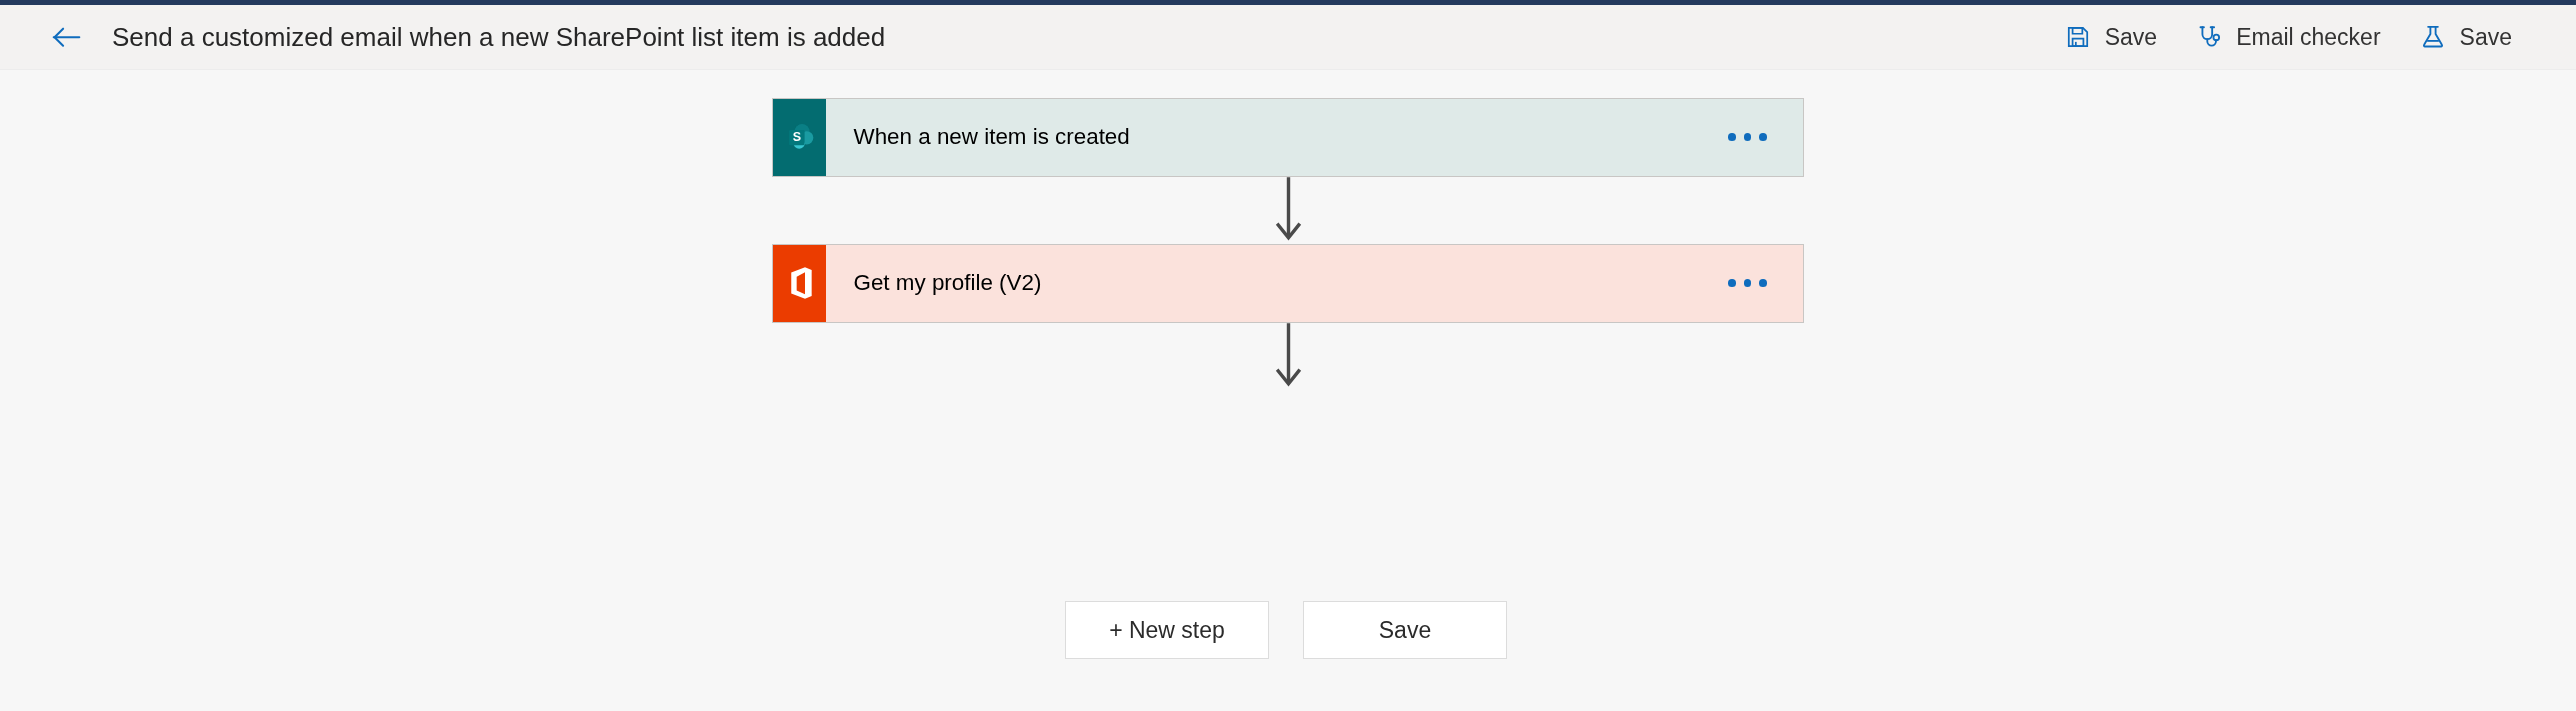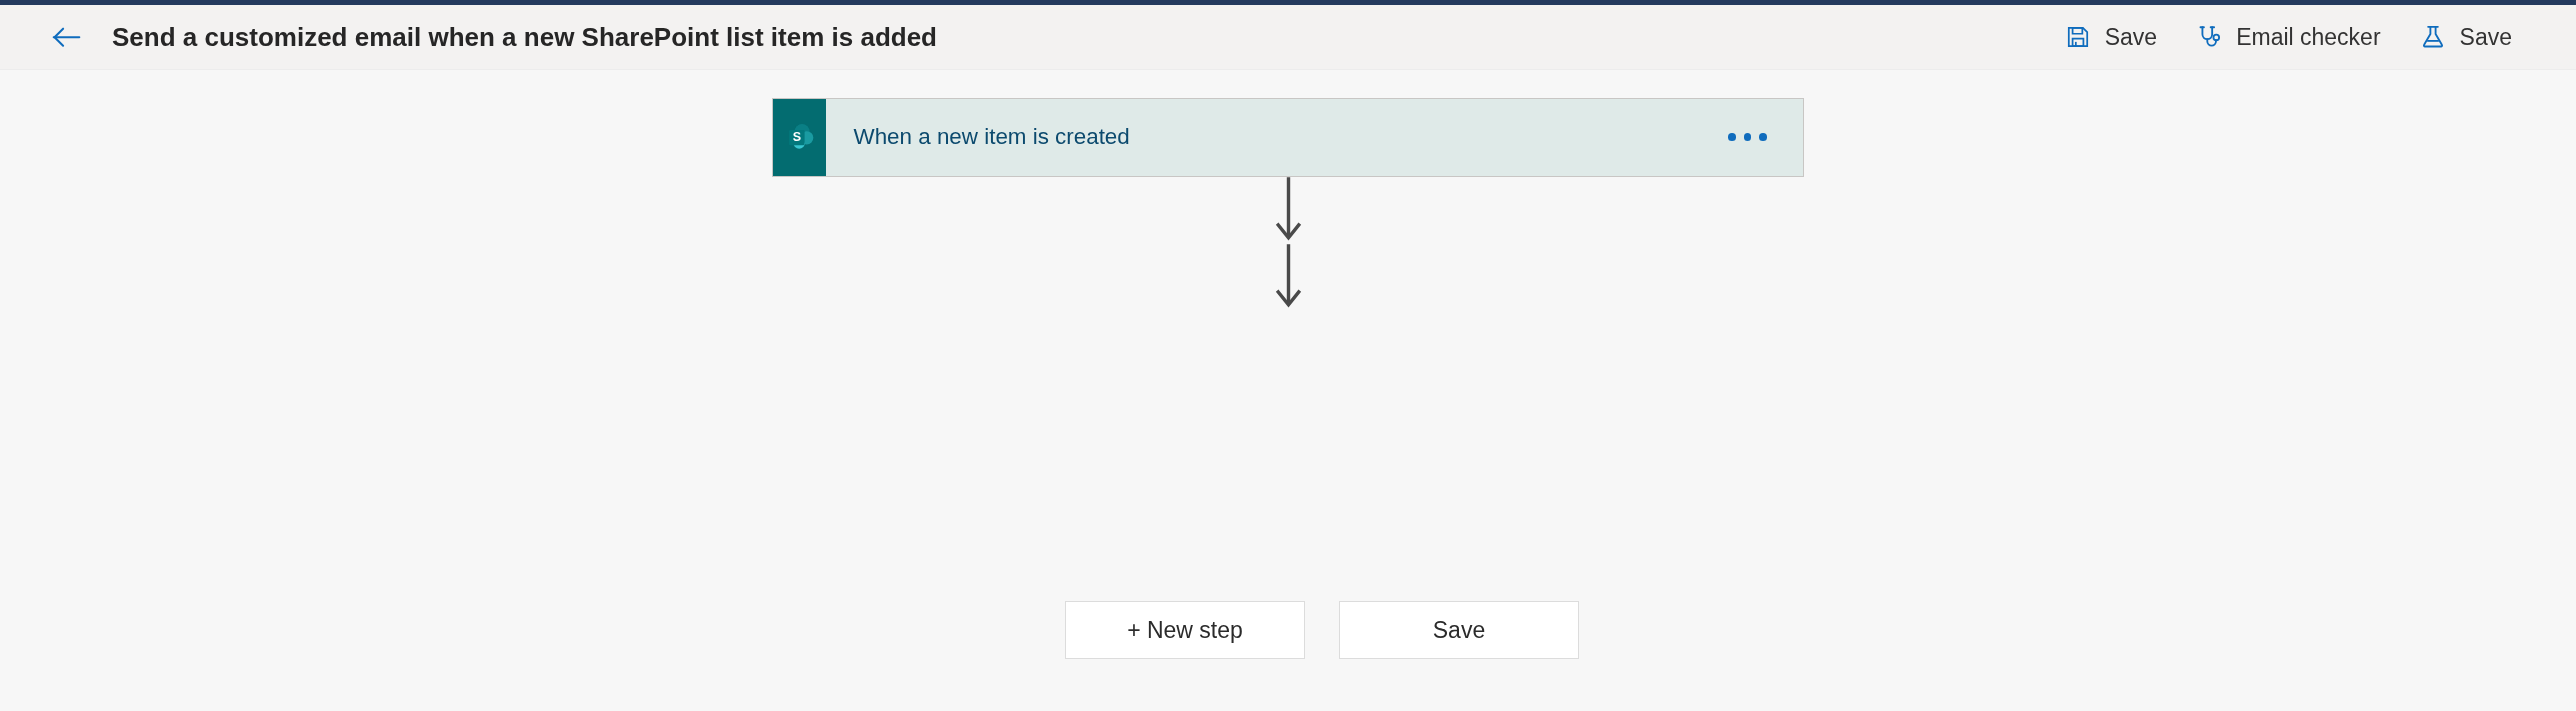--- a/index.html
+++ b/index.html
@@ -44,21 +44,21 @@
     cursor: pointer;
   }
   .back-button svg { display: block; }
 
   .page-title {
     margin-left: 26px;
     font-size: 26px;
     line-height: 1;
     color: #262626;
     white-space: nowrap;
-    font-weight: 700;
+    font-weight: 400;
   }
 
   .cmd-spacer { flex: 1 1 auto; }
 
   .cmd-actions {
     display: flex;
     align-items: center;
     gap: 0px;
     flex: 0 0 auto;
   }
@@ -131,21 +131,21 @@
   .card-body {
     flex: 1 1 auto;
     display: flex;
     align-items: center;
     justify-content: space-between;
     padding: 0 31px 0 27.5px;
   }
 
   .card-title {
     font-size: 22.4px;
-    color: #0c4a6e;
+    color: #000000;
     line-height: 1;
     white-space: nowrap;
   }
 
   .card-menu {
     display: flex;
     align-items: center;
     gap: 7.7px;
     padding: 6.9px 5.2px;
     cursor: pointer;
@@ -176,21 +176,21 @@
   
   .bottom-actions {
     position: absolute;
     left: 1065px;
     top: 531px;
     display: flex;
     gap: 34px;
   }
 
   .std-btn {
-    width: 240px;
+    width: 204px;
     height: 58px;
     background: #ffffff;
     border: 0.9px solid #dcdcdc;
     font-family: "Liberation Sans", sans-serif;
     font-size: 23px;
     color: #2b2b2b;
     cursor: pointer;
     display: flex;
     align-items: center;
     justify-content: center;
@@ -285,20 +285,36 @@
 
     <div class="connector">
       <span>
         <svg width="29" height="67" viewBox="0 0 34 78" fill="none">
           <path d="M17 0 V70" stroke="#4a4a4a" stroke-width="4"></path>
           <path d="M5 56 L17 71 L29 56" stroke="#4a4a4a" stroke-width="4" fill="none" stroke-linecap="square"></path>
         </svg>
       </span>
     </div>
 
+    <div class="flow-card card-office">
+      <div class="card-icon" style="background:#eb3c00;">
+        <svg width="40" height="40" viewBox="0 0 48 48">
+          <path d="M30 5 L13.5 11.5 V36.5 L30 43 L38 39.5 V8.5 Z" fill="#ffffff"></path>
+          <path d="M30 11 L20 16.5 V33 L30 37.5 Z" fill="#eb3c00"></path>
+        </svg>
+      </div>
+      <div class="card-body">
+        <span class="card-title">Get my profile (V2)</span>
+        <span class="card-menu">
+          <i></i>
+          <i></i>
+          <i></i>
+        </span>
+      </div>
+    </div>
 
     <div class="connector">
       <span>
         <svg width="29" height="67" viewBox="0 0 34 78" fill="none">
           <path d="M17 0 V70" stroke="#4a4a4a" stroke-width="4"></path>
           <path d="M5 56 L17 71 L29 56" stroke="#4a4a4a" stroke-width="4" fill="none" stroke-linecap="square"></path>
         </svg>
       </span>
     </div>
 

